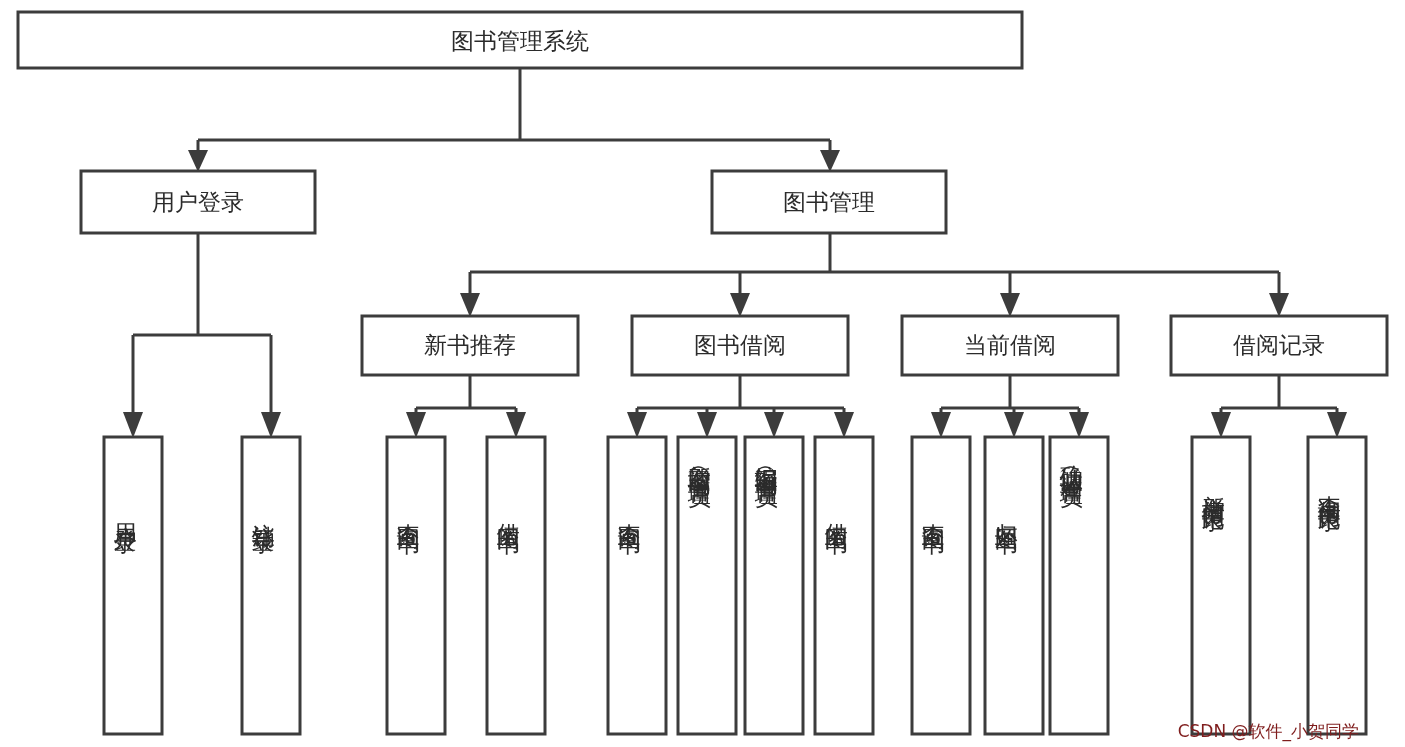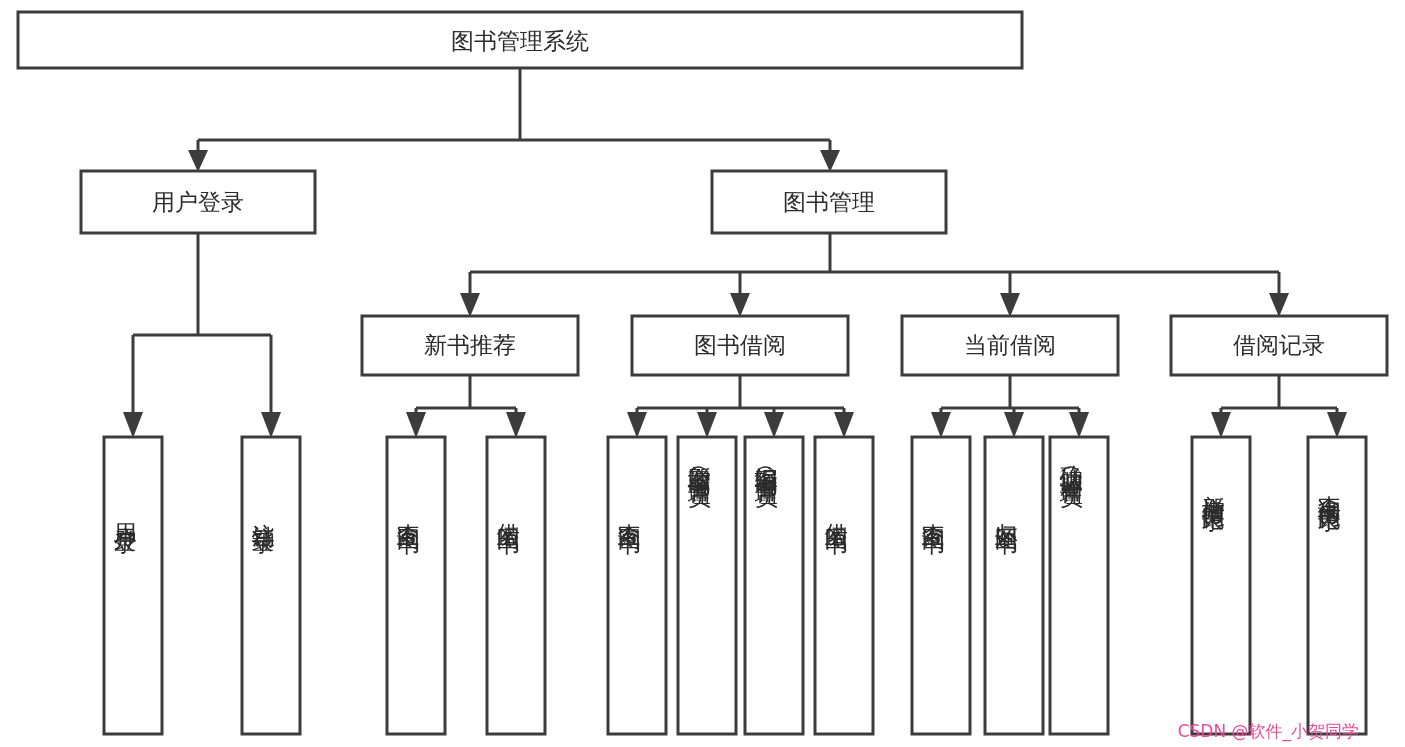--- a/index.html
+++ b/index.html
@@ -60,21 +60,21 @@
     white-space: nowrap;
     text-align: left;
     pointer-events: none;
   }
   .watermark {
     position: absolute;
     right: 8px;
     bottom: 4px;
     font-family: "DejaVu Sans", "Liberation Sans", sans-serif;
     font-size: 17px;
-    color: #ec4899;
+    color: #7f1d1d;
     white-space: nowrap;
   }
 </style>
 </head>
 <body>
 
 <div id="diagram-root">
 
   <svg class="flow" viewBox="0 0 1405 747" xmlns="http://www.w3.org/2000/svg">
 

